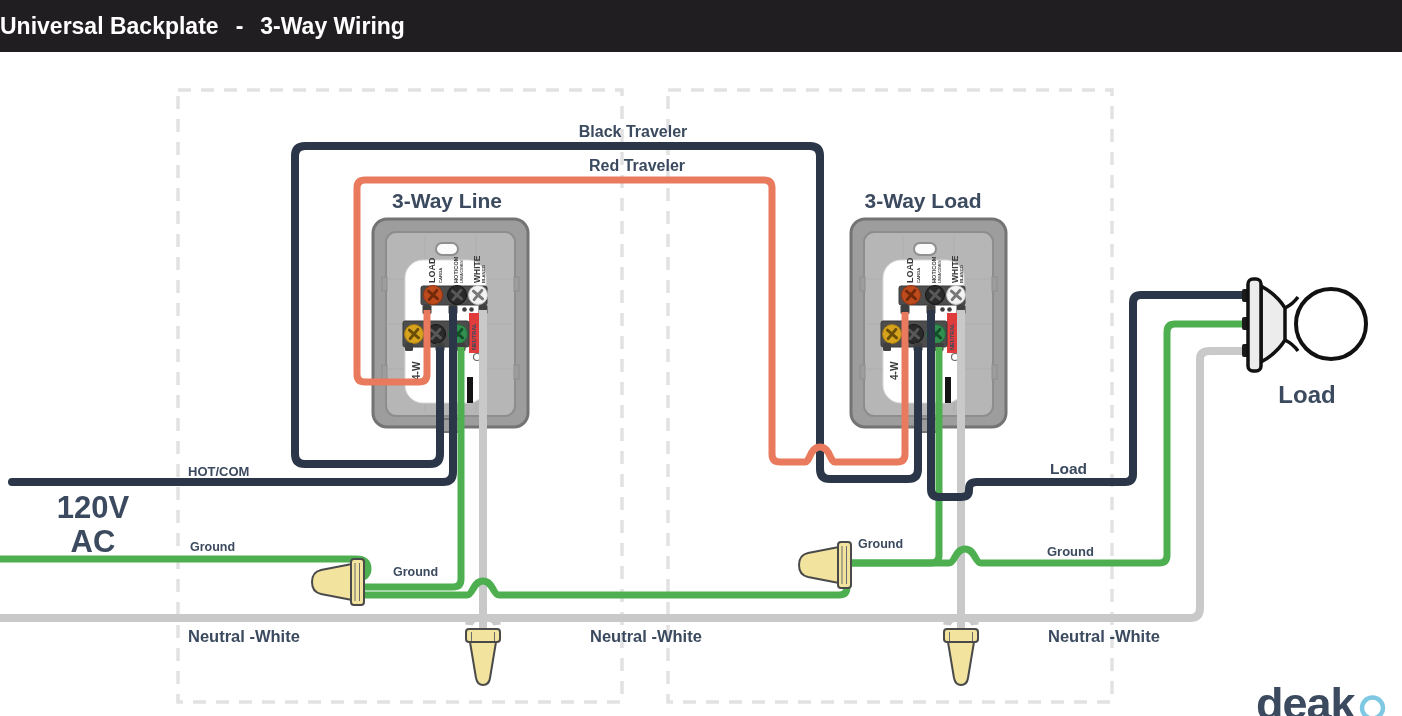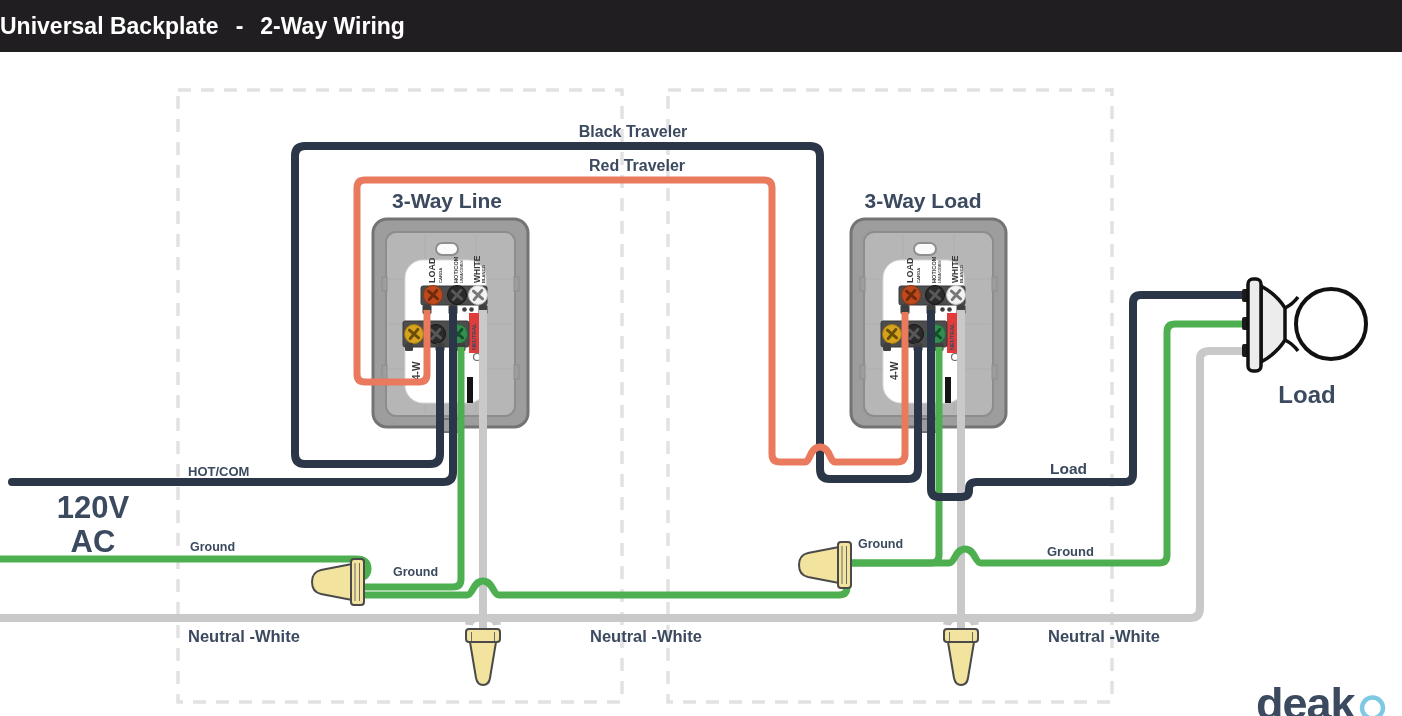--- a/index.html
+++ b/index.html
@@ -17,21 +17,21 @@
   .nutfill{fill:#f2e39e;stroke:#4a4a4a;stroke-width:2;stroke-linejoin:round;}
   .bulbline{stroke:#111;fill:#ececec;stroke-width:3.5;stroke-linejoin:round;}
   .plate-label{fill:#3a3a3a;}
 </style>
 </head>
 <body>
 
 <div class="titlebar">
   <span>Universal Backplate</span>
   <span class="sep">-</span>
-  <span>2-Way Wiring</span>
+  <span>3-Way Wiring</span>
 </div>
 
 <svg width="1402" height="678" viewBox="0 0 1402 678">
 
   <defs>
     <g id="bp">
       <rect x="0" y="0" width="155" height="208" rx="14" fill="#9d9d9d" stroke="#747474" stroke-width="3"></rect>
       <rect x="64" y="200" width="26" height="13" rx="4" fill="#9d9d9d" stroke="#747474" stroke-width="2"></rect>
       <rect x="13" y="13" width="129" height="184" rx="10" fill="#b6b6b6" stroke="#8d8d8d" stroke-width="2"></rect>
       <path d="M52 16 V194 M103 16 V194 M15 60 H140 M15 105 H140 M15 150 H140" stroke="#a9a9a9" stroke-width="1" opacity="0.55" fill="none"></path>

